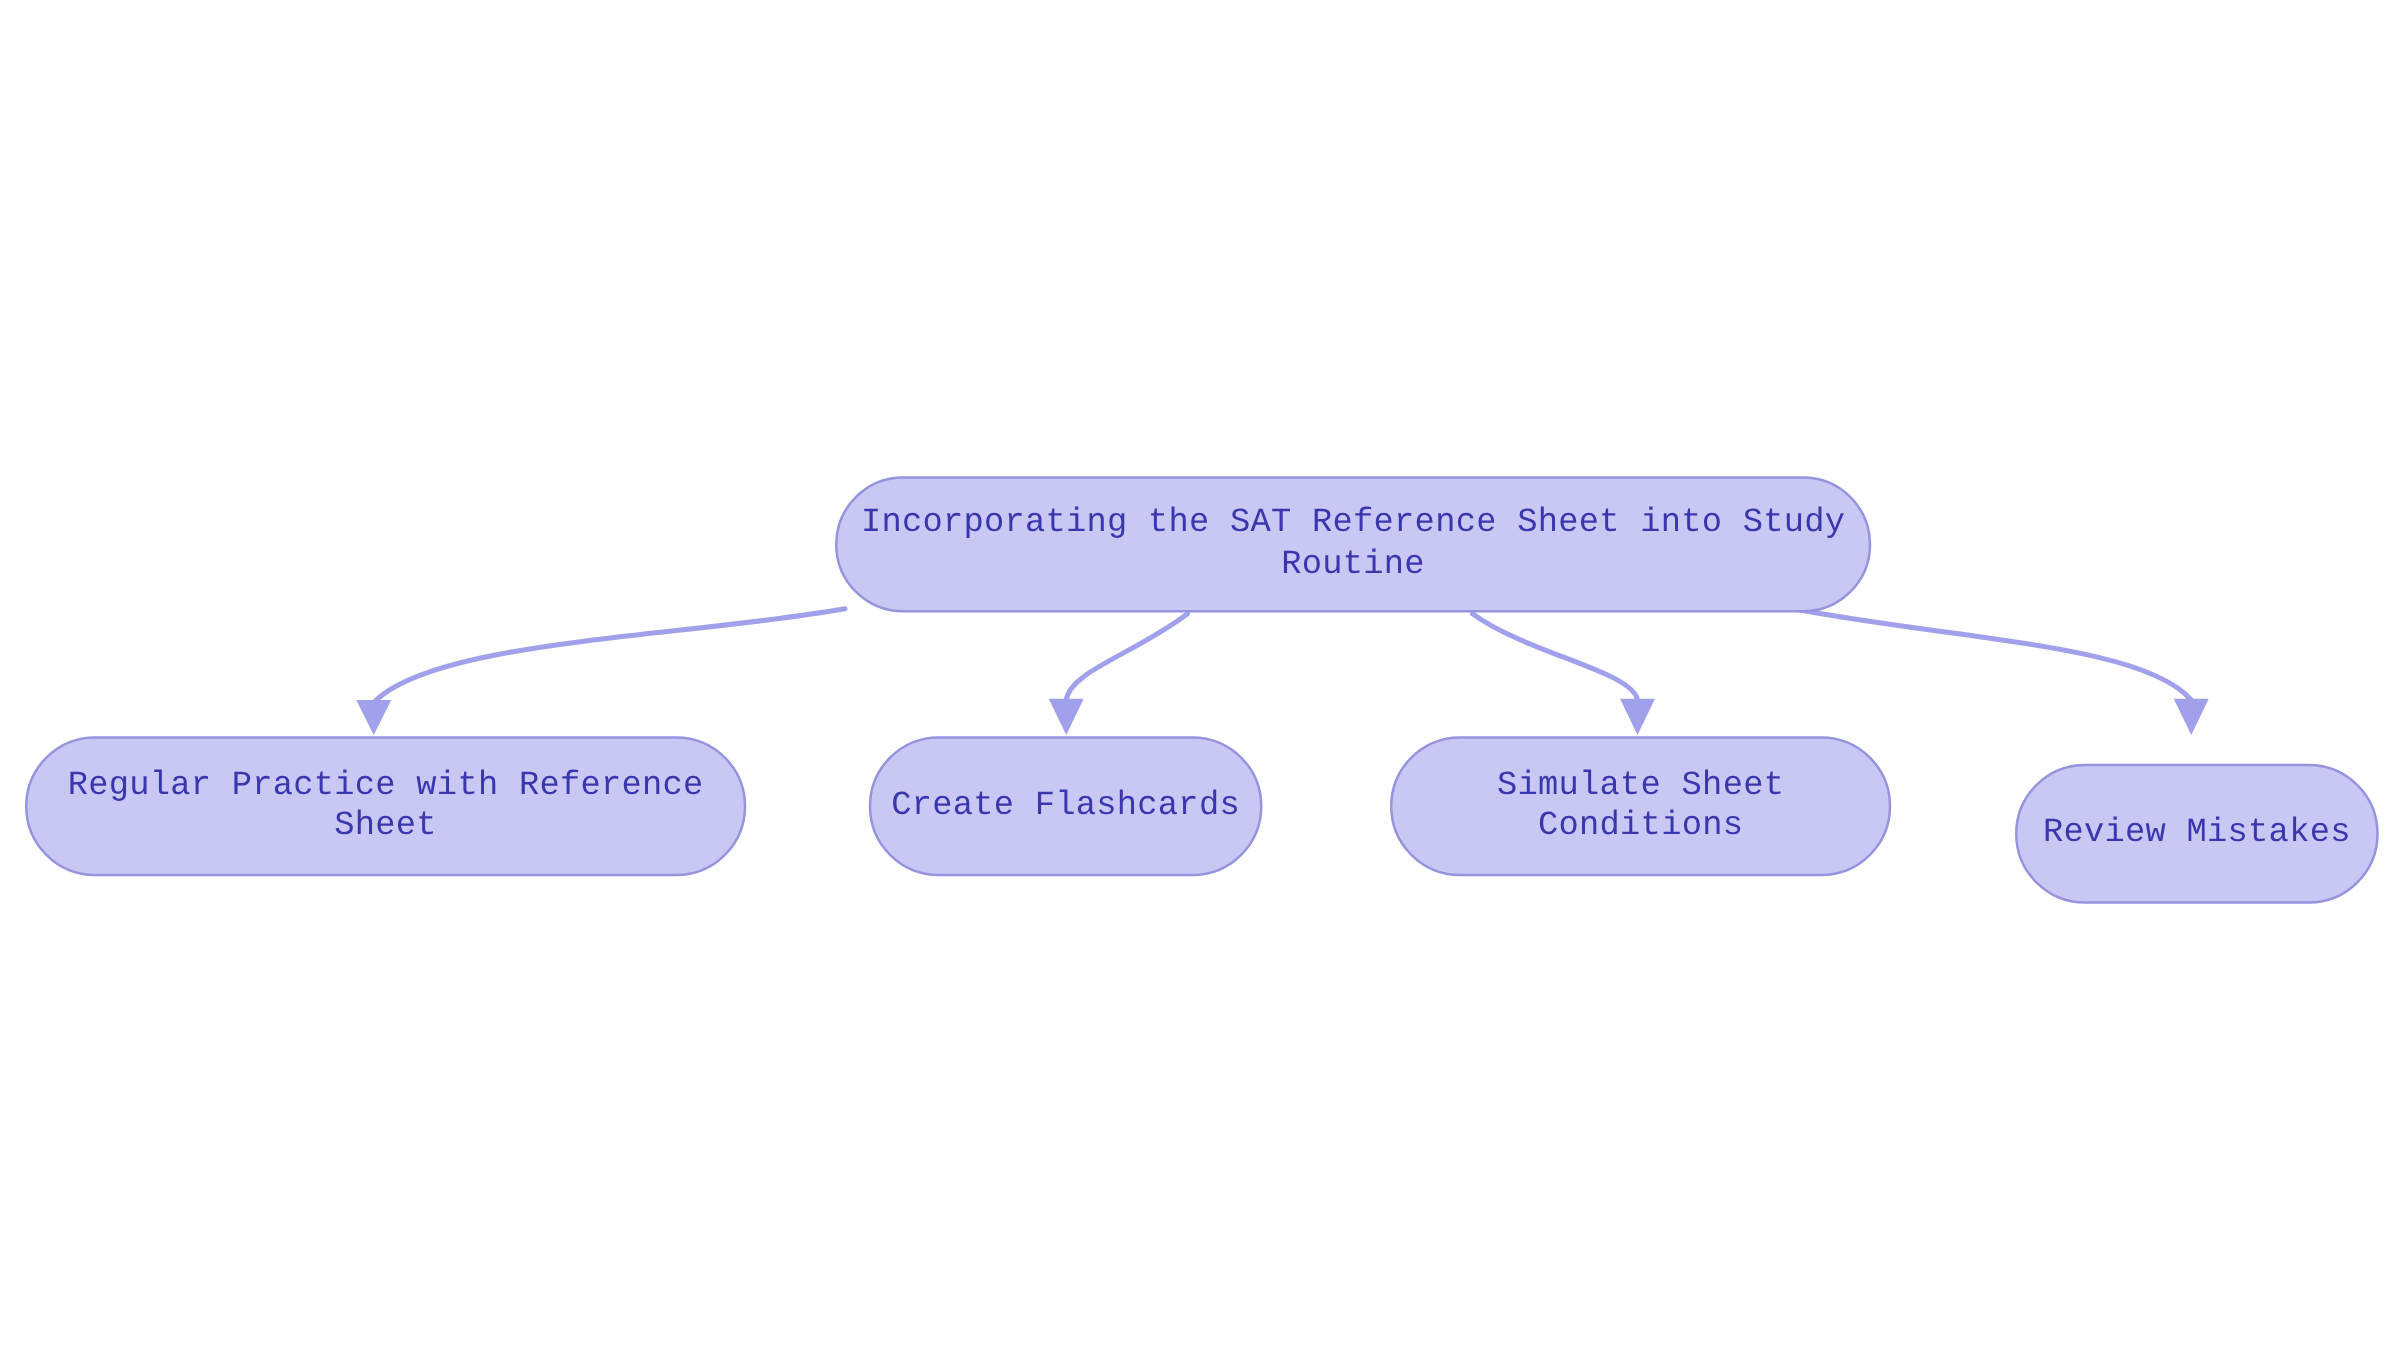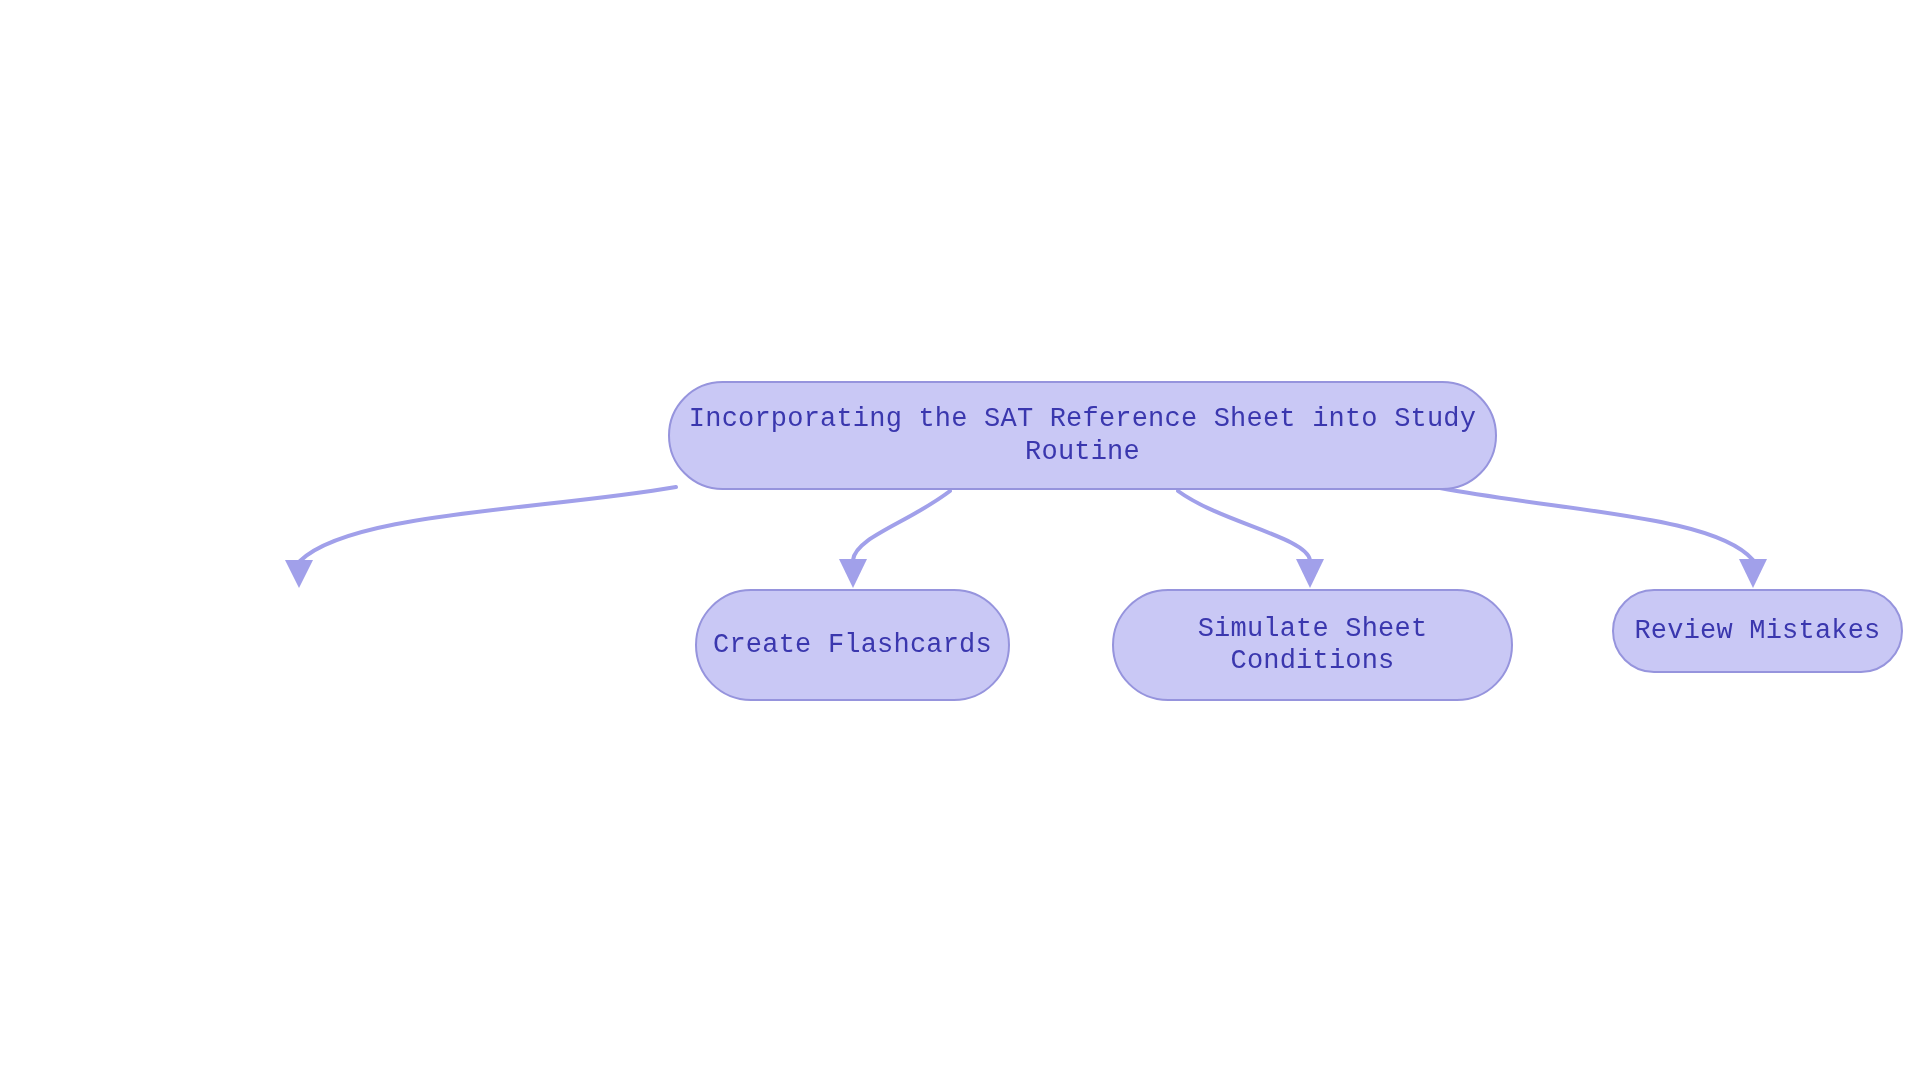--- a/index.html
+++ b/index.html
@@ -45,21 +45,21 @@
     text-align: center;
     color: var(--node-text, #3a37ae);
     font-size: 27px;
     line-height: 1.2;
     letter-spacing: 0.2px;
   }
   .node-root  { left: 668px;  top: 381px; width: 829px; height: 109px; }
   .node-c1    { left: 20px;   top: 589px; width: 577px; height: 112px; }
   .node-c2    { left: 695px;  top: 589px; width: 315px; height: 112px; }
   .node-c3    { left: 1112px; top: 589px; width: 401px; height: 112px; }
-  .node-c4    { left: 1612px; top: 589px; width: 291px; height: 84px; }
+  .node-c4    { left: 1612px; top: 611px; width: 291px; height: 112px; }
 </style>
 </head>
 <body>
 
 <div class="canvas">
 
   <svg class="edges" viewBox="0 0 1920 1083" xmlns="http://www.w3.org/2000/svg">
 
     <path class="edge" d="M 676 487 C 545 510, 350 512, 300 561"></path>
     <polygon class="arrowhead" points="285,560 313,560 299,588"></polygon>
@@ -71,20 +71,23 @@
     <polygon class="arrowhead" points="1296,559 1324,559 1310,588"></polygon>
 
     <path class="edge" d="M 1440 488 C 1570 512, 1715 516, 1753 560"></path>
     <polygon class="arrowhead" points="1739,559 1767,559 1753,588"></polygon>
   </svg>
 
   <div class="node node-root">
     <span>Incorporating the SAT Reference Sheet into Study Routine</span>
   </div>
 
+  <div class="node node-c1">
+    <span>Regular Practice with Reference Sheet</span>
+  </div>
 
   <div class="node node-c2">
     <span>Create Flashcards</span>
   </div>
 
   <div class="node node-c3">
     <span>Simulate Sheet Conditions</span>
   </div>
 
   <div class="node node-c4">

